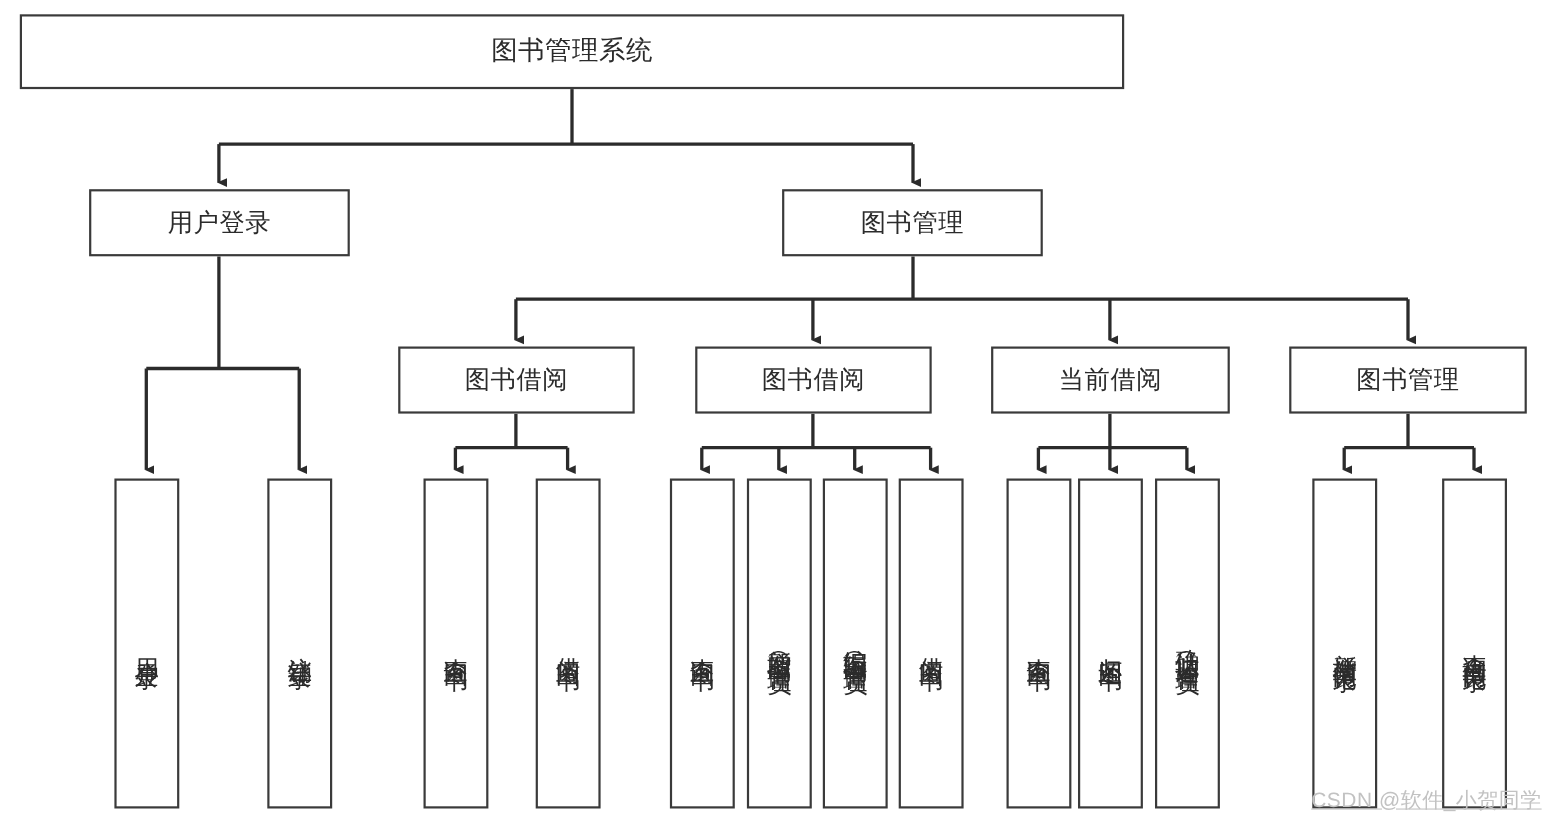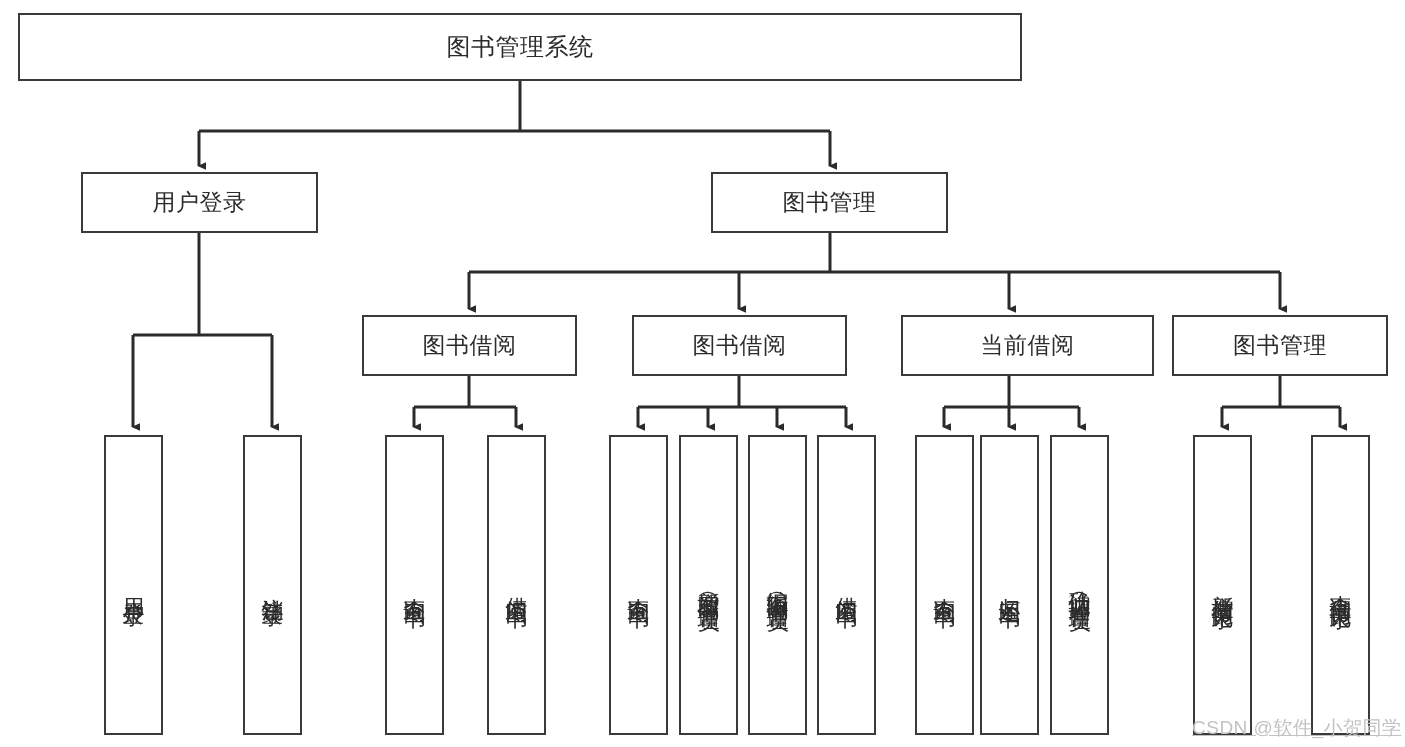--- a/index.html
+++ b/index.html
@@ -139,21 +139,21 @@
   <div class="node horiz" style="left:711px; top:172px; width:237px; height:61px;">
     <span class="label">图书管理</span>
   </div>
 
   <div class="node horiz" style="left:362px; top:315px; width:215px; height:61px;">
     <span class="label">图书借阅</span>
   </div>
   <div class="node horiz" style="left:632px; top:315px; width:215px; height:61px;">
     <span class="label">图书借阅</span>
   </div>
-  <div class="node horiz" style="left:901px; top:315px; width:253px; height:61px;">
+  <div class="node horiz" style="left:901px; top:315px; width:217px; height:61px;">
     <span class="label">当前借阅</span>
   </div>
   <div class="node horiz" style="left:1172px; top:315px; width:216px; height:61px;">
     <span class="label">图书管理</span>
   </div>
 
   <div class="node vert" style="left:104px; top:435px; width:59px; height:300px;">
     <span class="label">用户登录</span>
   </div>
   <div class="node vert" style="left:243px; top:435px; width:59px; height:300px;">

